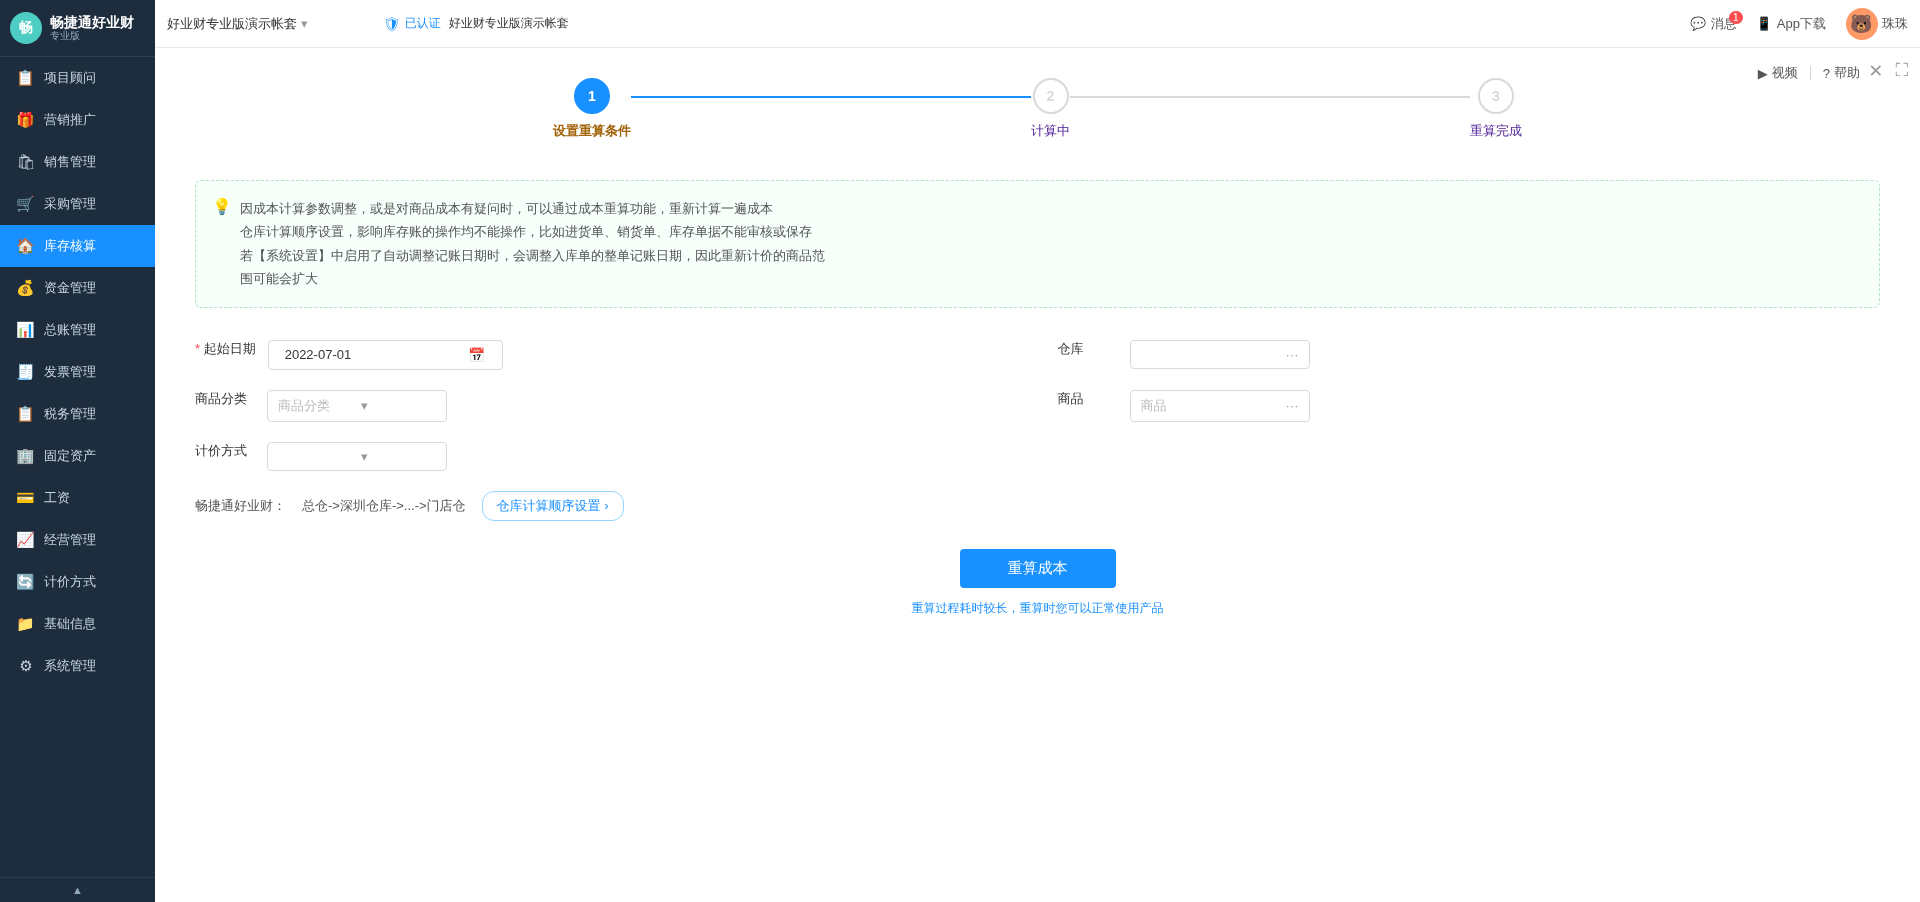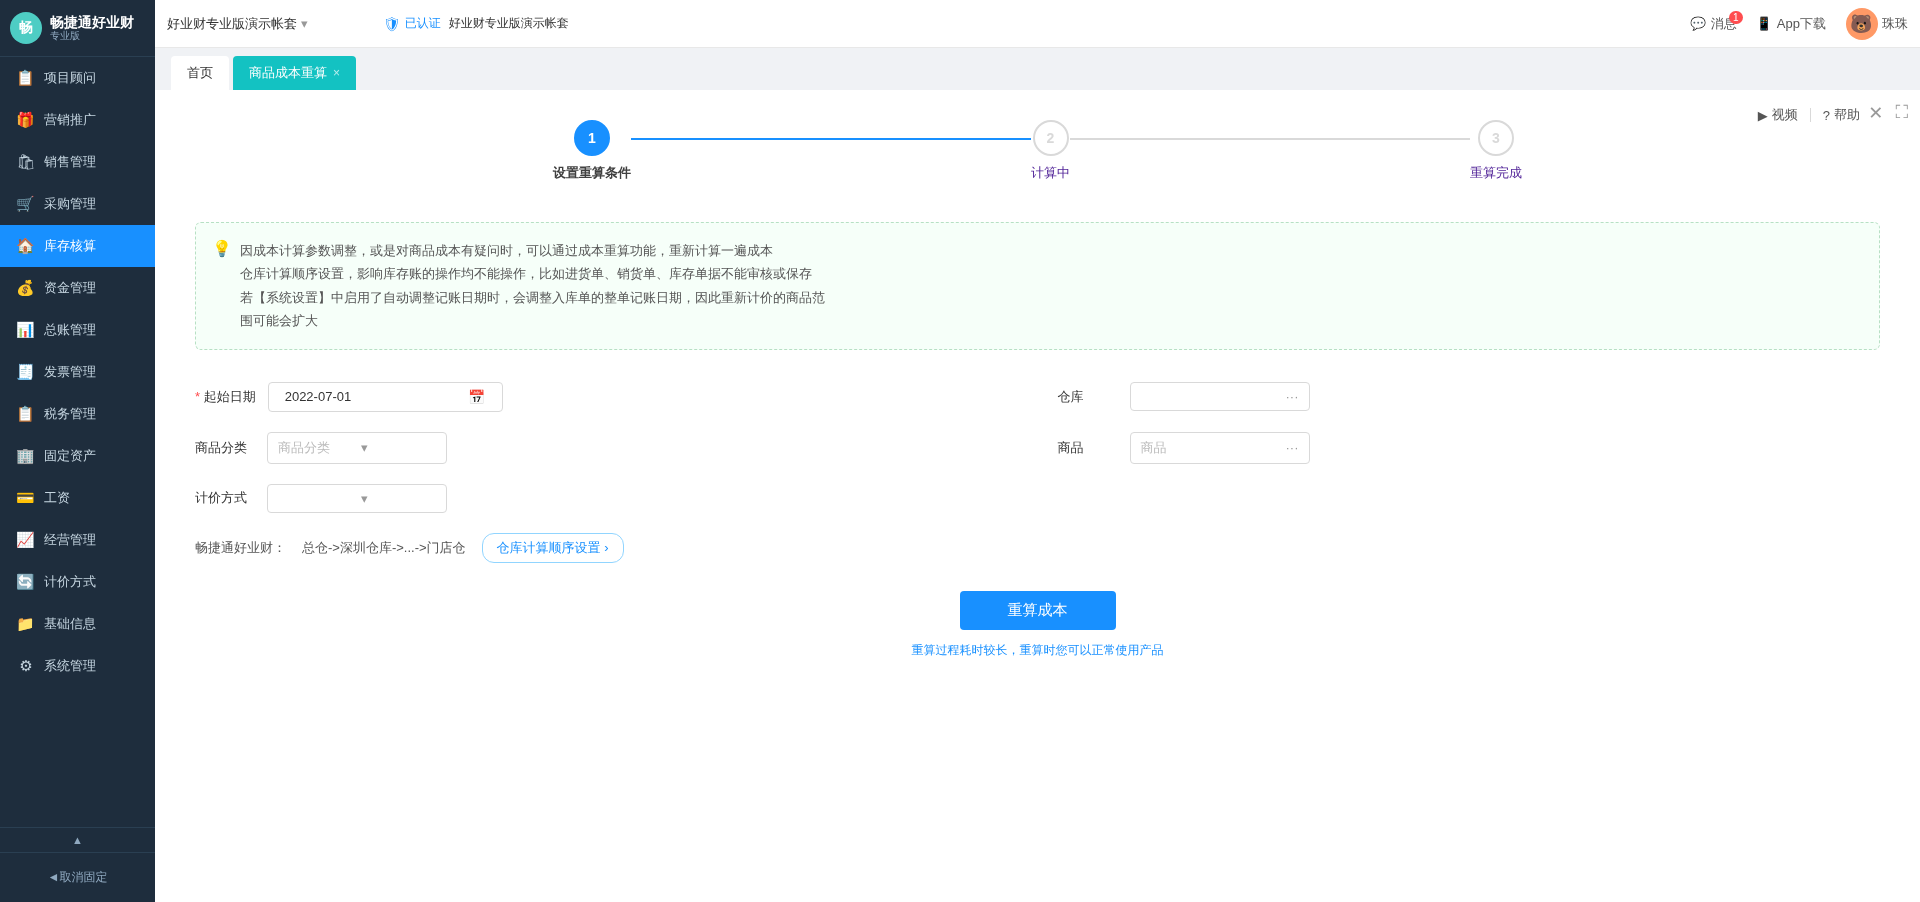--- a/index.html
+++ b/index.html
@@ -272,21 +272,21 @@
       background: #1890ff;
       border-color: #1890ff;
       color: white;
     }
     .step-label {
       margin-top: 8px;
       font-size: 13px;
       color: #4c1d95;
       white-space: nowrap;
     }
-    .step-label.active { color: #404040; font-weight: bold; }
+    .step-label.active { color: #a16207; font-weight: bold; }
 
     
     .helper-box {
       border: 1px dashed #b7e0c4;
       background: #f6fff9;
       border-radius: 6px;
       padding: 16px 20px;
       margin-bottom: 32px;
       position: relative;
     }
@@ -306,21 +306,21 @@
 
     
     .form-row {
       display: flex;
       align-items: center;
       margin-bottom: 20px;
       gap: 40px;
     }
     .form-field {
       display: flex;
-      align-items: center;
+      align-items: flex-start;
       gap: 12px;
       flex: 1;
     }
     .form-label {
       font-size: 13px;
       color: #333;
       white-space: nowrap;
       min-width: 60px;
     }
     .form-label.required::before {
@@ -498,25 +498,20 @@
     <div class="sidebar-item">
       <span class="s-icon">📁</span>
       <span>基础信息</span>
     </div>
     <div class="sidebar-item">
       <span class="s-icon">⚙</span>
       <span>系统管理</span>
     </div>
   </div>
   <div class="sidebar-scroll-btn">▲</div>
-  <div class="sidebar-bottom">
-    <div class="sidebar-cancel-pin">
-      <span>◄取消固定</span>
-    </div>
-  </div>
 </div>
 
 <div class="main">
 
   <div class="topbar">
     <div class="topbar-account">
       <span class="topbar-account-name">好业财专业版演示帐套</span>
       <span class="topbar-chevron"> ▾</span>
     </div>
     <div class="topbar-verified">
@@ -536,29 +531,20 @@
       </div>
       <div class="topbar-right-item">
         <div class="avatar">
           <span style="font-size:18px;">🐻</span>
         </div>
         <span>珠珠</span>
       </div>
     </div>
   </div>
 
-  <div class="tabbar">
-    <div class="tab home">
-      <span>首页</span>
-    </div>
-    <div class="tab active">
-      <span>商品成本重算</span>
-      <span class="tab-close">×</span>
-    </div>
-  </div>
 
   <div class="content">
 
     <div class="window-controls">
       <span class="window-btn">✕</span>
       <span class="window-btn">⛶</span>
     </div>
 
     <div class="content-actions">
       <span>

